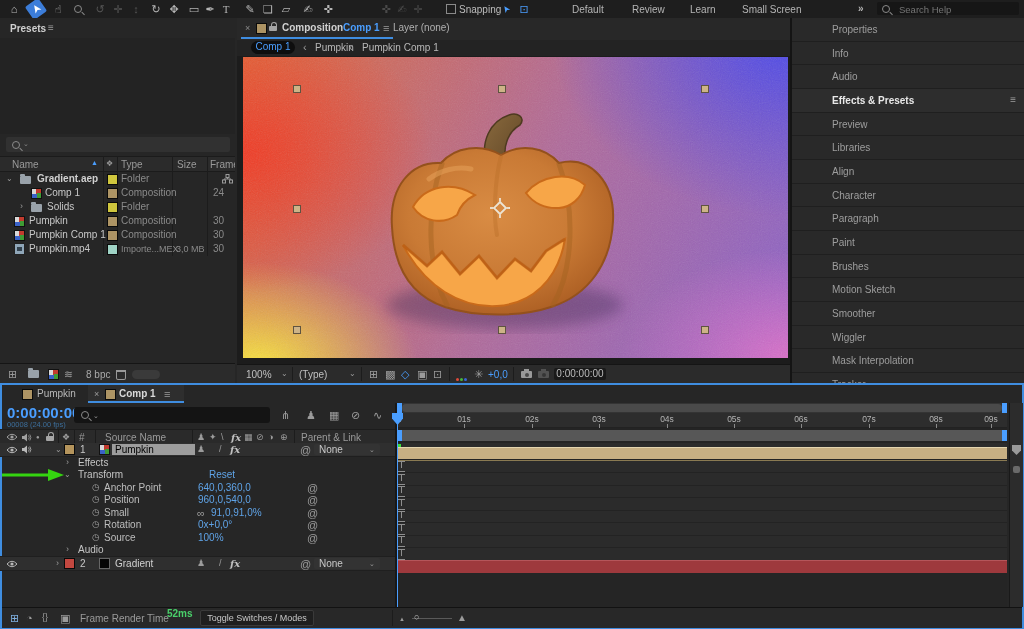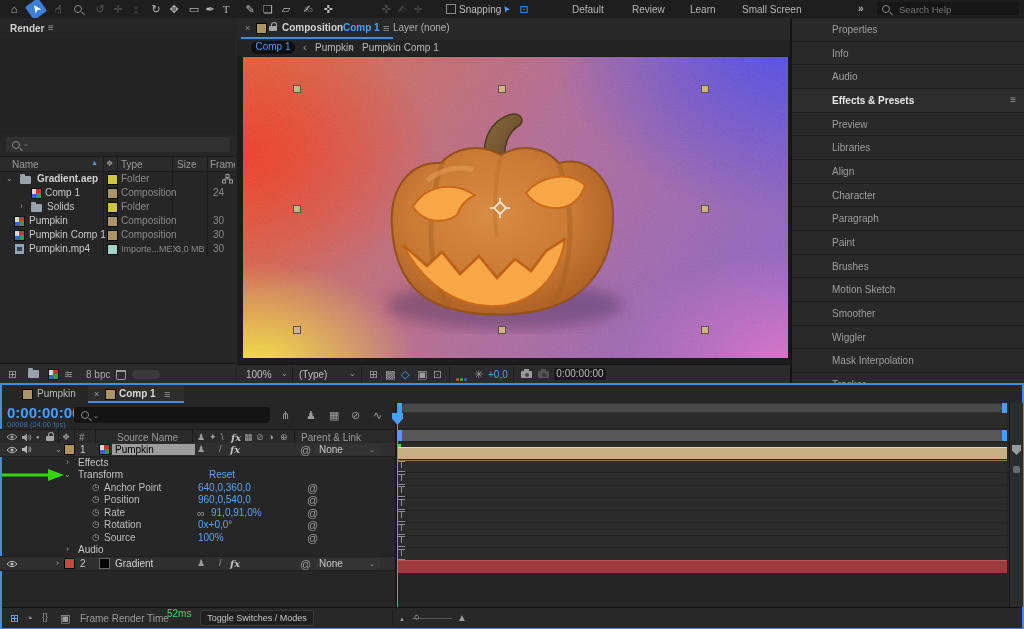--- a/index.html
+++ b/index.html
@@ -79,21 +79,21 @@
     <span class="t" style="left:690px;top:4px;color:#b5b5b5;">Learn</span>
     <span class="t" style="left:742px;top:4px;color:#b5b5b5;">Small Screen</span>
     <span class="t" style="left:858px;top:3px;color:#b5b5b5;font-weight:bold;">»</span>
     <span class="t" style="left:877px;top:2px;width:142px;height:13px;background:#161616;border-radius:2px;">
       <span class="mag" style="left:5px;top:3px;"></span>
       <input style="position: absolute; left: 20px; top: 1px; width: 115px; border: none; background: transparent; color: rgb(154, 154, 154); font-size: 9.5px; outline: none;" placeholder="Search Help">
     </span>
   </div>
 
   <div class="t" style="left:0;top:18px;width:237px;height:365px;background:#262626;border-right:2px solid #141414;">
-    <span class="t" style="left:10px;top:5px;color:#d0d0d0;font-weight:bold;">Render</span>
+    <span class="t" style="left:10px;top:5px;color:#d0d0d0;font-weight:bold;">Presets</span>
     <span class="t" style="left:48px;top:4px;color:#9a9a9a;">≡</span>
     <div class="t" style="left:0;top:20px;width:235px;height:96px;background:#232323;"></div>
 
     <span class="t" style="left:6px;top:119px;width:224px;height:15px;background:#313131;border-radius:2px;">
       <span class="mag" style="left:6px;top:4px;"></span>
       <span class="t" style="left:17px;top:3px;color:#888;font-size:7px;">⌄</span>
     </span>
 
     <div class="t" style="left:0;top:138px;width:235px;height:14px;background:#2b2b2b;border-top:1px solid #1b1b1b;border-bottom:1px solid #1b1b1b;">
       <span class="t" style="left:12px;top:2px;color:#9a9a9a;">Name</span>
@@ -367,21 +367,21 @@
           <path d="M1,3 L3,3 L6,0.5 L6,8.5 L3,6 L1,6 Z" fill="#a0a0a0"></path>
           <path d="M7.5,2.5 Q9,4.5 7.5,6.5 M8.8,1.5 Q11,4.5 8.8,7.5" stroke="#a0a0a0" fill="none" stroke-width="0.8"></path>
         </svg>
       <span class="ic" style="left:36px;top:4px;font-size:6px;">●</span>
       <span class="lock" style="left:46px;top:6px;"></span>
       <div class="vline" style="left:58px;top:0;height:14px;"></div>
       <span class="ic" style="left:62px;top:3px;font-size:9px;">❖</span>
       <div class="vline" style="left:74px;top:0;height:14px;"></div>
       <span class="t" style="left:79px;top:2px;color:#9a9a9a;">#</span>
       <div class="vline" style="left:95px;top:0;height:14px;"></div>
-      <span class="t" style="left:117px;top:2px;color:#9a9a9a;">Source Name</span>
+      <span class="t" style="left:105px;top:2px;color:#9a9a9a;">Source Name</span>
       <div class="vline" style="left:192px;top:0;height:14px;"></div>
       <span class="ic" style="left:197px;top:3px;font-size:9px;">♟</span>
       <span class="ic" style="left:209px;top:3px;font-size:9px;">✦</span>
       <span class="ic" style="left:221px;top:3px;font-size:9px;">\</span>
       <span class="fx" style="position:absolute;left:231px;top:2px;">fx</span>
       <span class="ic" style="left:244px;top:3px;font-size:9px;">▦</span>
       <span class="ic" style="left:256px;top:3px;font-size:9px;">⊘</span>
       <span class="ic" style="left:268px;top:3px;font-size:9px;">◑</span>
       <span class="ic" style="left:280px;top:3px;font-size:9px;">⊕</span>
       <div class="vline" style="left:294px;top:0;height:14px;"></div>
@@ -428,21 +428,21 @@
       <span class="ic" style="left:307px;top:2px;">@</span>
     </div>
     <div class="t" style="left:0;top:111px;width:395px;height:12px;">
       <span class="ic" style="left:92px;top:1px;font-size:9px;">◷</span>
       <span class="t" style="left:104px;top:0;color:#bdbdbd;">Position</span>
       <span class="t" style="left:198px;top:0;color:#5fa3e7;">960,0,540,0</span>
       <span class="ic" style="left:307px;top:1px;">@</span>
     </div>
     <div class="t" style="left:0;top:123px;width:395px;height:13px;">
       <span class="ic" style="left:92px;top:2px;font-size:9px;">◷</span>
-      <span class="t" style="left:104px;top:1px;color:#bdbdbd;">Rate</span>
+      <span class="t" style="left:104px;top:1px;color:#bdbdbd;">Small</span>
       <span class="ic" style="left:197px;top:2px;color:#9a9a9a;">∞</span>
       <span class="t" style="left:211px;top:1px;color:#5fa3e7;">91,0,91,0%</span>
       <span class="ic" style="left:307px;top:2px;">@</span>
     </div>
     <div class="t" style="left:0;top:136px;width:395px;height:12px;">
       <span class="ic" style="left:92px;top:1px;font-size:9px;">◷</span>
       <span class="t" style="left:104px;top:0;color:#bdbdbd;">Rotation</span>
       <span class="t" style="left:198px;top:0;color:#5fa3e7;">0x+0,0°</span>
       <span class="ic" style="left:307px;top:1px;">@</span>
     </div>
@@ -485,20 +485,32 @@
     <div class="vline" style="left:395px;top:20px;height:204px;background:#181818;width:2px;"></div>
 
     <div style="position:absolute;left:397px;top:20px;width:610px;height:204px;background:#2b2b2b;overflow:hidden;">
 
       <div class="t" style="left:0;top:0;width:610px;height:10px;background:#343434;">
         <div class="t" style="left:5px;top:1px;width:600px;height:8px;background:#4a4a4a;border-radius:4px;"></div>
         <div class="t" style="left:0;top:0;width:5px;height:10px;background:#4a9eff;"></div>
         <div class="t" style="left:605px;top:0;width:5px;height:10px;background:#4a9eff;"></div>
       </div>
 
+      <div class="t" style="left:0;top:10px;width:610px;height:14px;background:#2d2d2d;border-bottom:1px solid #222;">
+        <span class="rl" style="left:-14px;">0s</span>
+        <span class="rl" style="left:53px;">01s</span>
+        <span class="rl" style="left:121px;">02s</span>
+        <span class="rl" style="left:188px;">03s</span>
+        <span class="rl" style="left:256px;">04s</span>
+        <span class="rl" style="left:323px;">05s</span>
+        <span class="rl" style="left:390px;">06s</span>
+        <span class="rl" style="left:458px;">07s</span>
+        <span class="rl" style="left:525px;">08s</span>
+        <span class="rl" style="left:580px;">09s</span>
+      </div>
 
       <div class="t" style="left:0;top:25px;width:610px;height:15px;background:#242424;">
         <div class="t" style="left:0;top:2px;width:610px;height:11px;background:#575757;"></div>
         <div class="t" style="left:0;top:2px;width:5px;height:11px;background:#4a9eff;"></div>
         <div class="t" style="left:605px;top:2px;width:5px;height:11px;background:#4a9eff;"></div>
       </div>
       <div class="t" style="left:1px;top:41px;width:3px;height:3px;background:#3ae03a;"></div>
 
       <div class="t" style="left:1px;top:44px;width:609px;height:12px;background:#c7af83;border-top:1px solid #e3d4ae;border-bottom:1px solid #8a7a52;"></div>
 
@@ -532,21 +544,21 @@
       <span class="shield" style="left:2px;top:42px;"></span>
       <span class="t" style="left:3px;top:63px;width:7px;height:7px;background:#6a6a6a;border-radius:2px;"></span>
     </div>
 
     <div class="t" style="left:2px;top:224px;width:1020px;height:20px;background:#282828;border-top:1px solid #121212;">
       <span class="ic" style="left:8px;top:5px;color:#7fb0e0;">⊞</span>
       <span class="ic" style="left:24px;top:5px;">◔</span>
       <span class="ic" style="left:40px;top:5px;font-size:9px;">{}</span>
       <span class="ic" style="left:58px;top:5px;">▣</span>
       <span class="t" style="left:78px;top:5px;color:#9a9a9a;">Frame Render Time</span>
-      <span class="t" style="left:165px;top:0;color:#49d06a;font-weight:normal;">52ms</span>
+      <span class="t" style="left:165px;top:0;color:#49d06a;font-weight:bold;">52ms</span>
       <span class="t" style="left:198px;top:2px;width:112px;height:14px;background:#1f1f1f;border:1px solid #3a3a3a;border-radius:2px;text-align:center;color:#c8c8c8;font-size:9px;line-height:14px;">Toggle Switches / Modes</span>
       <div class="vline" style="left:390px;top:2px;height:16px;"></div>
       <span class="ic" style="left:397px;top:8px;font-size:6px;">▲</span>
       <div class="t" style="left:410px;top:10px;width:40px;height:1px;background:#5a5a5a;"></div>
       <span class="ic" style="left:412px;top:5px;font-size:9px;color:#c0c0c0;">○</span>
       <span class="ic" style="left:455px;top:5px;font-size:10px;">▲</span>
     </div>
   </div>
 
 </div>

